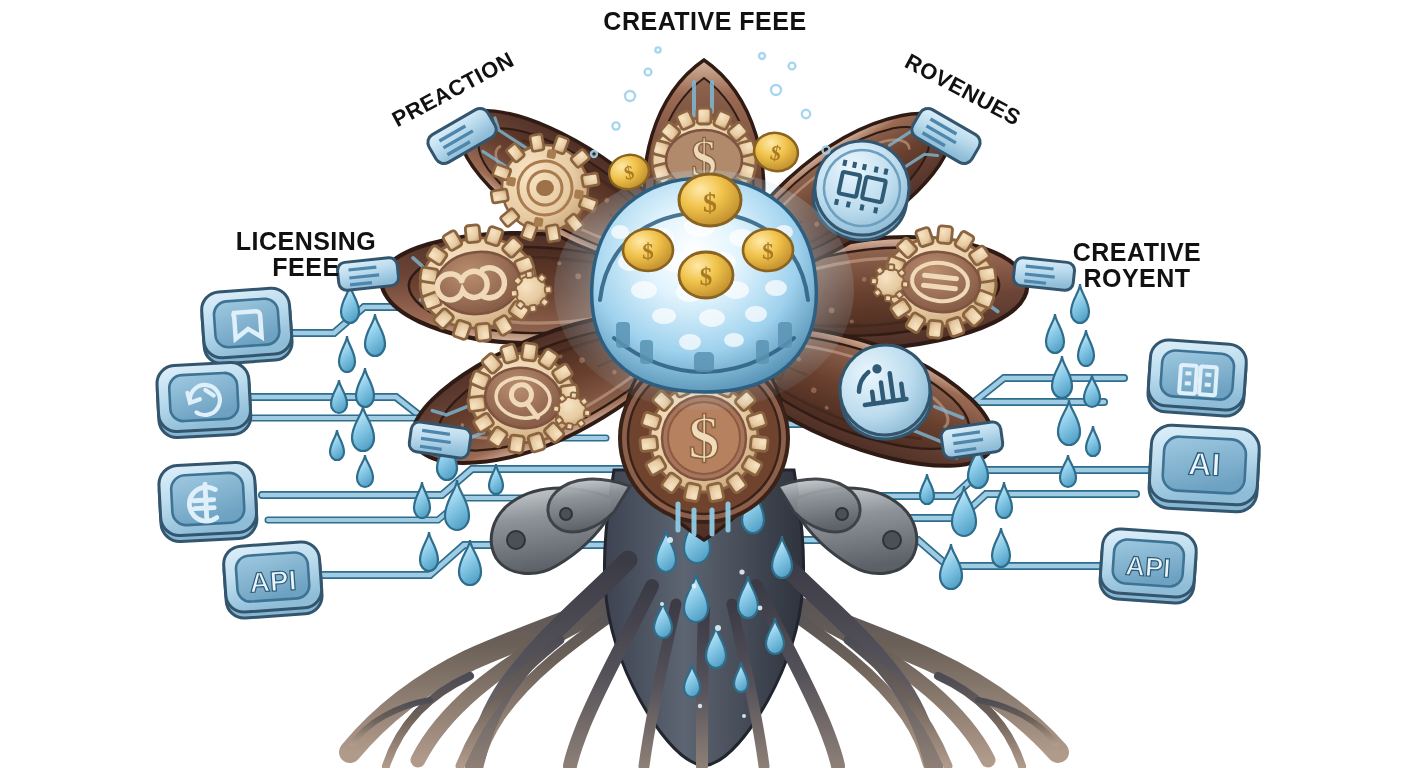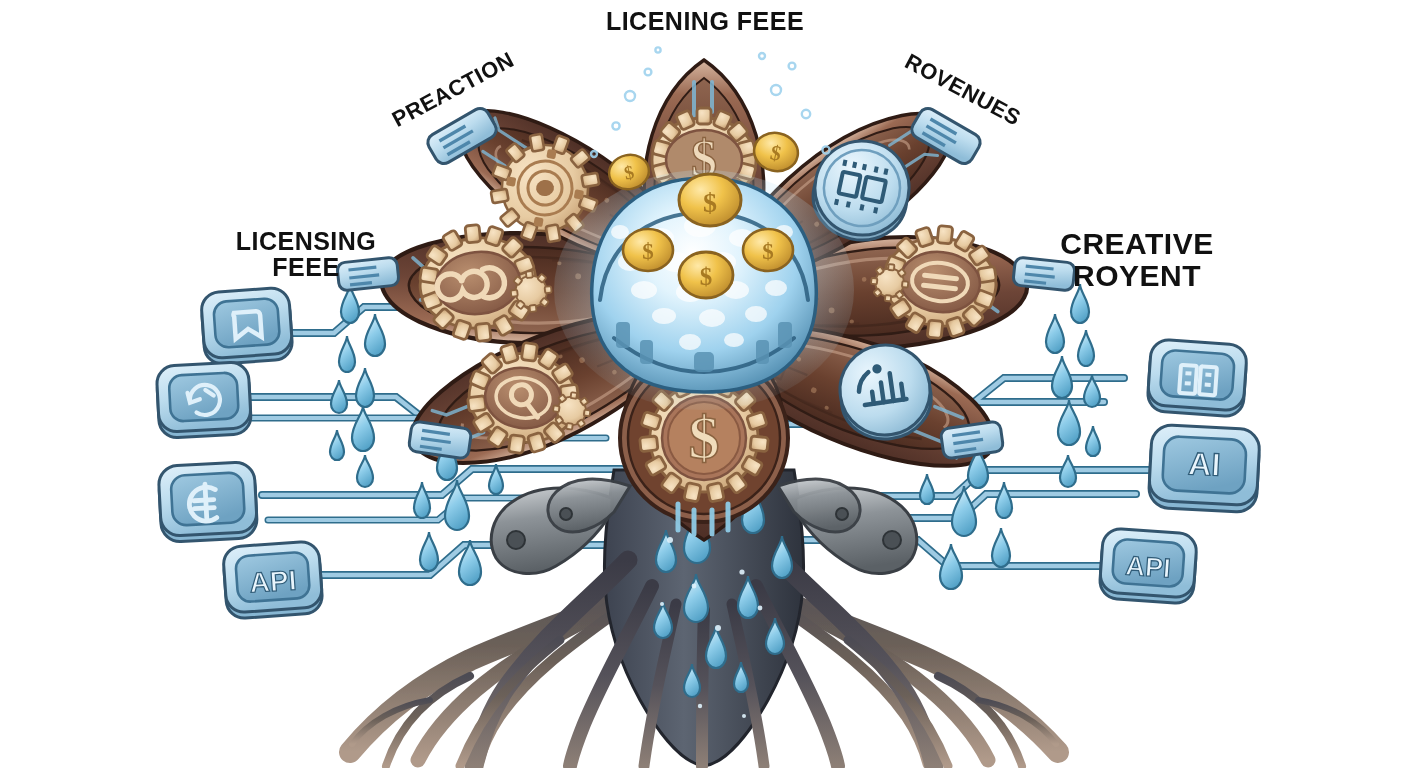--- a/index.html
+++ b/index.html
@@ -27,21 +27,21 @@
     white-space: pre-line;
     text-align: center;
     user-select: none;
   }
   #lbl-top      { left: 585px; top: 8px;   width: 240px; font-size: 25px; }
   #lbl-upleft   { left: 378px; top: 78px;  width: 150px; font-size: 22px;
                   transform: rotate(-28deg); transform-origin: 50% 50%; }
   #lbl-upright  { left: 888px; top: 78px;  width: 150px; font-size: 22px;
                   transform: rotate(28deg); transform-origin: 50% 50%; }
   #lbl-left     { left: 216px; top: 228px; width: 180px; font-size: 25px; }
-  #lbl-right    { left: 1044px; top: 228px; width: 186px; font-size: 30px; }
+  #lbl-right    { left: 1044px; top: 239px; width: 186px; font-size: 25px; }
 </style>
 </head>
 <body>
 
 <div id="stage">
 
   <svg id="art" viewBox="0 0 1408 768" width="1408" height="768" xmlns="http://www.w3.org/2000/svg">
     <defs>
 
       <linearGradient id="gPetal" x1="0" y1="0" x2="0" y2="1">
@@ -822,21 +822,21 @@
       <text x="0" y="3" text-anchor="middle" font-family="Liberation Sans, sans-serif" font-size="32" font-weight="700" fill="#e9f5fc" stroke="#2f5b77" stroke-width="1.3">AI</text>
     </g>
     <g transform="translate(1148,568) rotate(4)">
       <rect x="-47" y="-31" width="94" height="64" rx="18" fill="#87b6d2" stroke="#33556e" stroke-width="3"></rect>
       <rect x="-47" y="-37" width="94" height="64" rx="18" fill="url(#gNode)" stroke="#33556e" stroke-width="3"></rect>
       <rect x="-35" y="-27" width="70" height="44" rx="13" fill="url(#gNodeIn)" stroke="#3f7394" stroke-width="2.6"></rect>
       <text x="0" y="8" text-anchor="middle" font-family="Liberation Sans, sans-serif" font-size="27" font-weight="700" fill="#e9f5fc" stroke="#2f5b77" stroke-width="1.2">API</text>
     </g>
   </svg>
 
-  <div class="lbl" id="lbl-top">LICENING FEEE</div>
+  <div class="lbl" id="lbl-top">CREATIVE FEEE</div>
   <div class="lbl" id="lbl-upleft">PREACTION</div>
   <div class="lbl" id="lbl-upright">ROVENUES</div>
   <div class="lbl" id="lbl-left">LICENSING
 FEEE</div>
   <div class="lbl" id="lbl-right">CREATIVE
 ROYENT</div>
 
 </div>
 
 </body></html>

